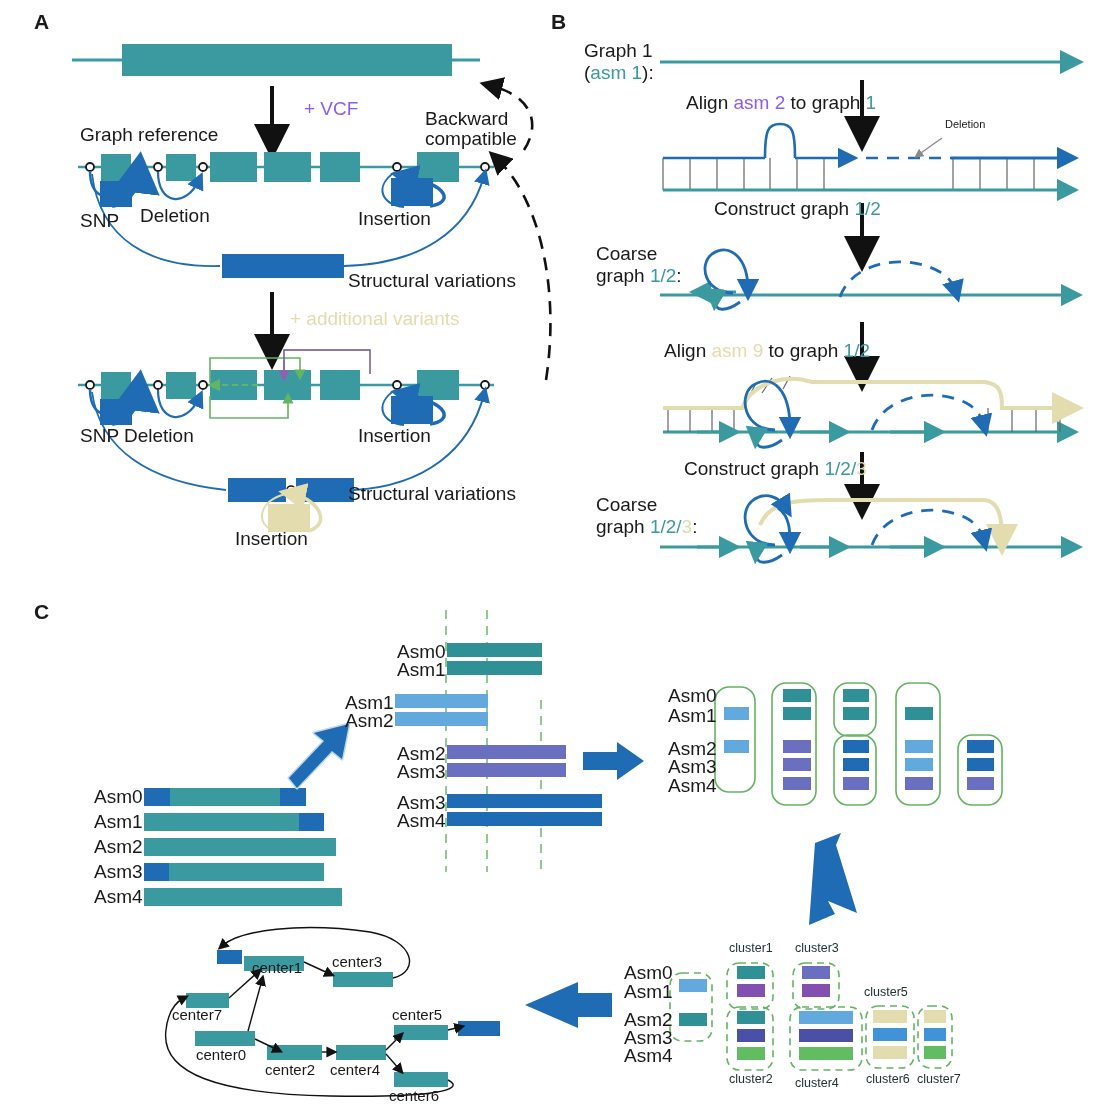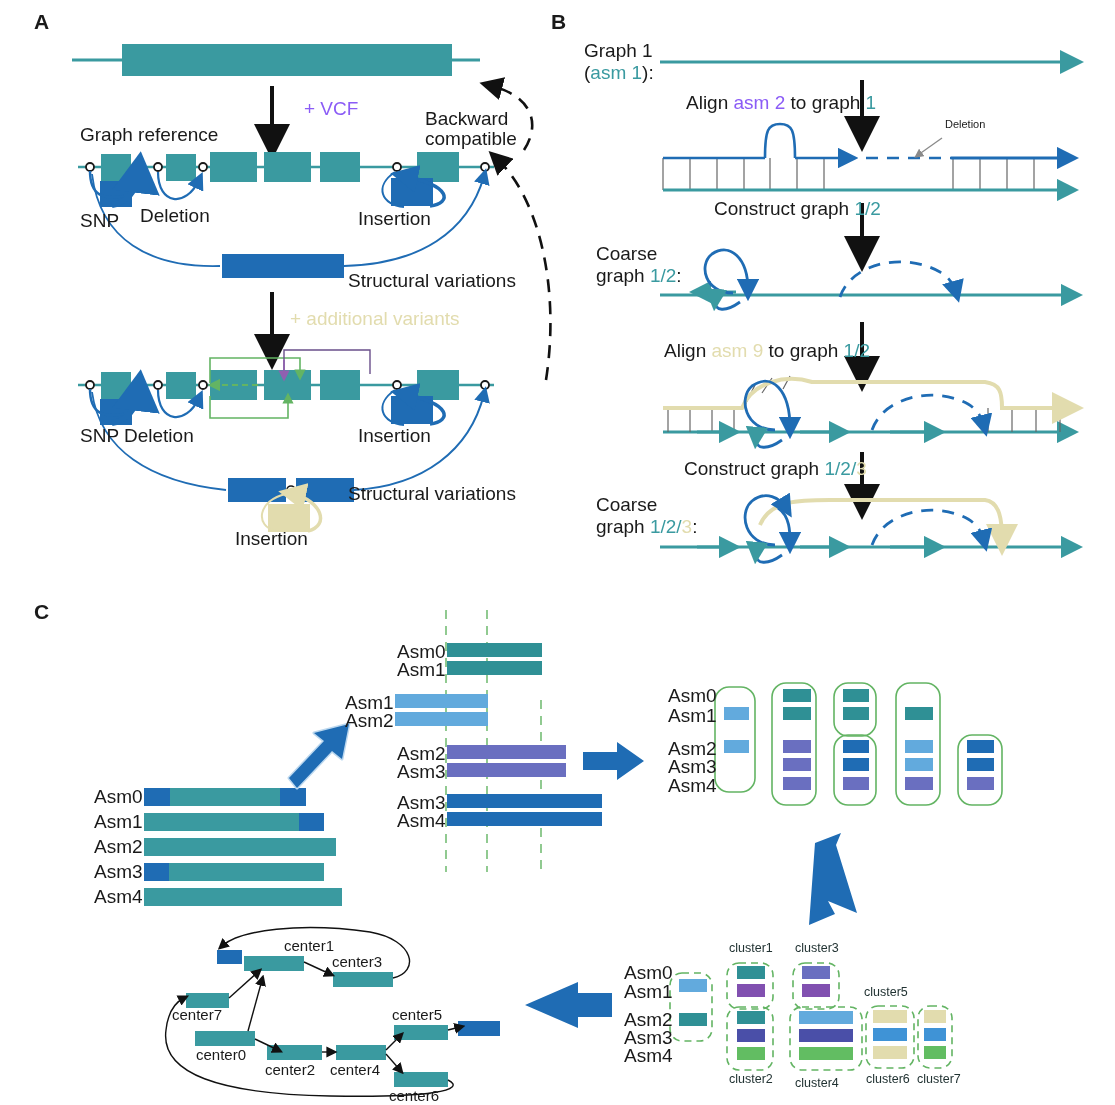--- a/index.html
+++ b/index.html
@@ -461,21 +461,21 @@
   <div class="lbl asm" style="left:624px;top:1045px;">Asm4</div>
 
   <div class="lbl cl" style="left:729px;top:941px;">cluster1</div>
   <div class="lbl cl" style="left:795px;top:941px;">cluster3</div>
   <div class="lbl cl" style="left:864px;top:985px;">cluster5</div>
   <div class="lbl cl" style="left:729px;top:1072px;">cluster2</div>
   <div class="lbl cl" style="left:795px;top:1076px;">cluster4</div>
   <div class="lbl cl" style="left:866px;top:1072px;">cluster6</div>
   <div class="lbl cl" style="left:917px;top:1072px;">cluster7</div>
 
-  <div class="lbl ctr" style="left:252px;top:938px;margin-left:32px;">center1</div>
+  <div class="lbl ctr" style="left:252px;top:960px;">center1</div>
   <div class="lbl ctr" style="left:332px;top:954px;">center3</div>
   <div class="lbl ctr" style="left:172px;top:1007px;">center7</div>
   <div class="lbl ctr" style="left:196px;top:1047px;">center0</div>
   <div class="lbl ctr" style="left:265px;top:1062px;">center2</div>
   <div class="lbl ctr" style="left:330px;top:1062px;">center4</div>
   <div class="lbl ctr" style="left:392px;top:1007px;">center5</div>
   <div class="lbl ctr" style="left:389px;top:1088px;">center6</div>
 
 </div>
 

